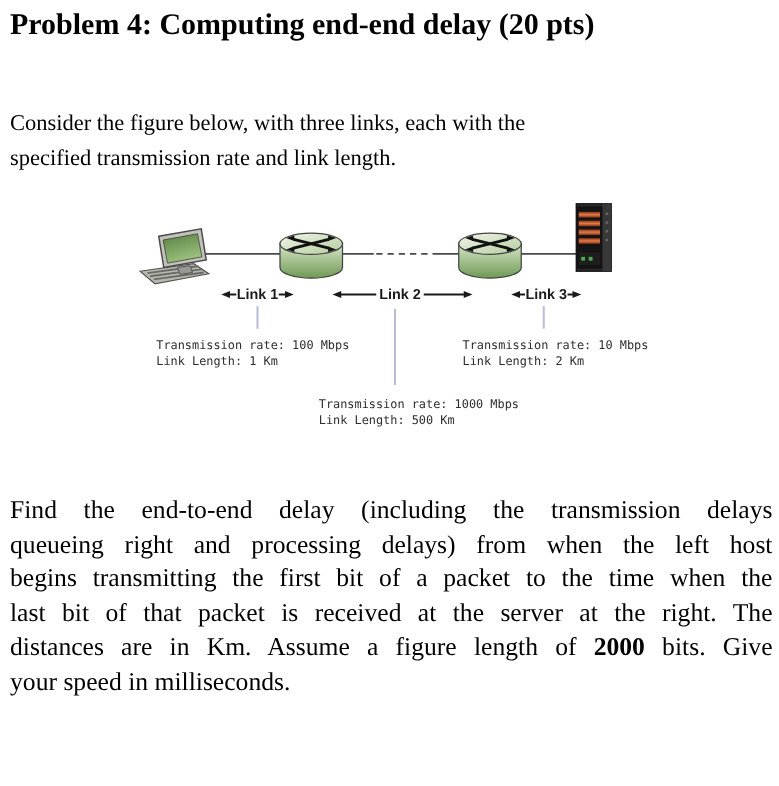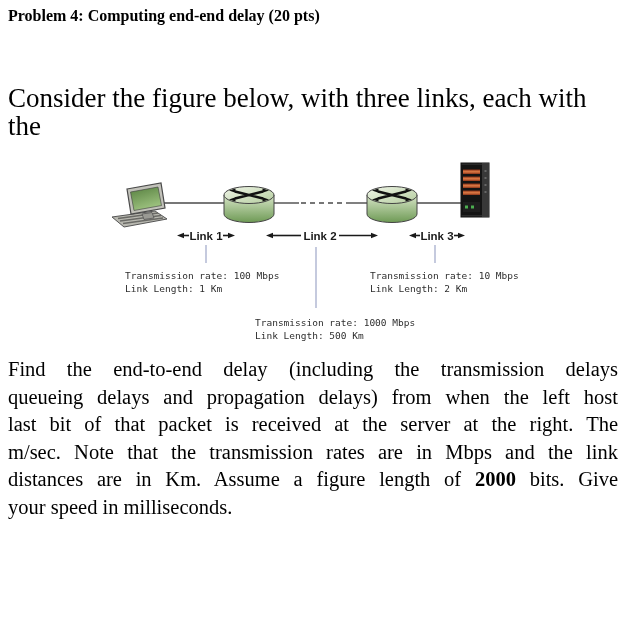--- a/index.html
+++ b/index.html
@@ -6,34 +6,34 @@
   body {
     width: 623px; height: 629px;
     background: #ffffff;
     color: #000000;
     font-family: "Liberation Serif", serif;
     position: relative;
     overflow: hidden;
   }
   .title {
     position: absolute; left: 8px; top: 7px;
-    font-size: 16px; font-weight: bold;
+    font-size: 24px; font-weight: bold;
     white-space: nowrap;
   }
   .intro {
     position: absolute; left: 8px; top: 84px;
-    font-size: 27px; line-height: 28px;
+    font-size: 18px; line-height: 28px;
     width: 600px;
   }
   .figure-wrap {
     position: absolute; left: 0; top: 150px;
     width: 514px; height: 212px;
   }
   .problem {
-    position: absolute; left: 8px; top: 356px;
+    position: absolute; left: 8px; top: 395px;
     width: 610px;
     font-size: 20.5px; line-height: 27.6px;
   }
   .pline { text-align: justify; text-align-last: justify; }
   .pline.last { text-align-last: left; }
   .mono-label {
     font-family: "DejaVu Sans Mono", monospace;
     font-size: 9.5px; fill: #2e2e2e;
   }
   .link-label {
@@ -42,20 +42,21 @@
     text-anchor: middle;
   }
 </style>
 </head>
 <body>
 
 <div class="title">Problem 4: Computing end-end delay (20 pts)</div>
 
 <div class="intro">
   <div>Consider the figure below, with three links, each with the</div>
+  <div>specified transmission rate and link length.</div>
 </div>
 
 <div class="figure-wrap">
 <svg width="623" height="212" viewBox="0 0 623 212" xmlns="http://www.w3.org/2000/svg">
   <defs>
     <linearGradient id="routerBody" x1="0" y1="0" x2="0" y2="1">
       <stop offset="0" stop-color="#d8e6c8"></stop>
       <stop offset="1" stop-color="#6e9a55"></stop>
     </linearGradient>
     <linearGradient id="routerTop" x1="0" y1="0" x2="1" y2="1">
@@ -162,22 +163,22 @@
   </g>
   <g>
     <text class="mono-label" x="255" y="176">Transmission rate: 1000 Mbps</text>
     <text class="mono-label" x="255" y="189">Link Length: 500 Km</text>
   </g>
 </svg>
 </div>
 
 <div class="problem">
   <div class="pline">Find the end-to-end delay (including the transmission delays</div>
-  <div class="pline">queueing delays and propagation delays) from when the left host</div>
+  <div class="pline">queueing right and processing delays) from when the left host</div>
+  <div class="pline">begins transmitting the first bit of a packet to the time when the</div>
   <div class="pline">last bit of that packet is received at the server at the right. The</div>
-  <div class="pline">m/sec. Note that the transmission rates are in Mbps and the link</div>
   <div class="pline">
     <span>distances are in Km. Assume a figure length of</span>
     <b>2000</b>
     <span>bits. Give</span>
   </div>
   <div class="pline last">your speed in milliseconds.</div>
 </div>
 
 </body></html>

